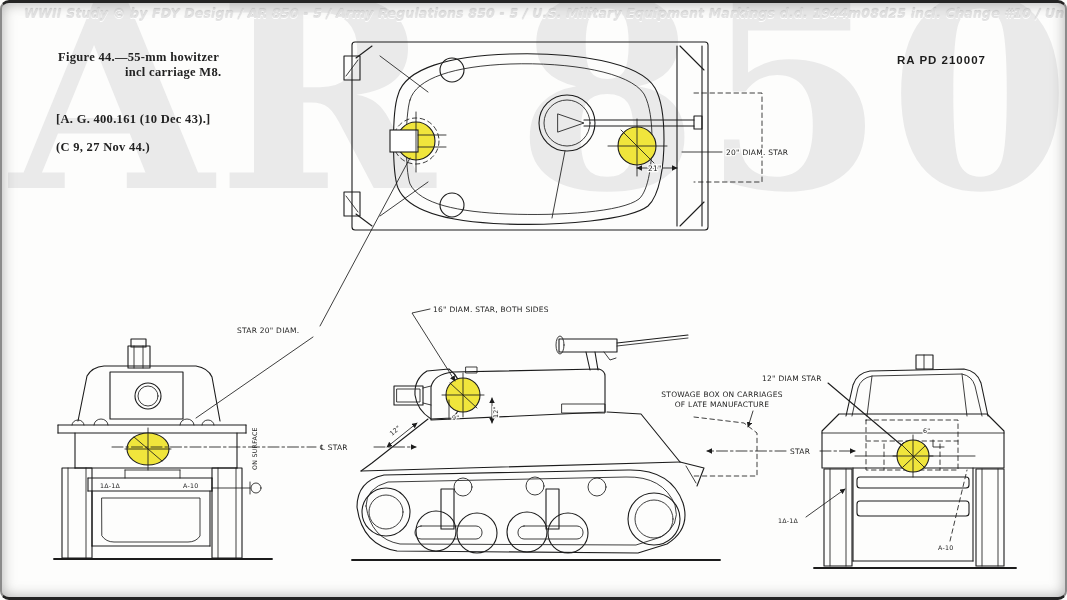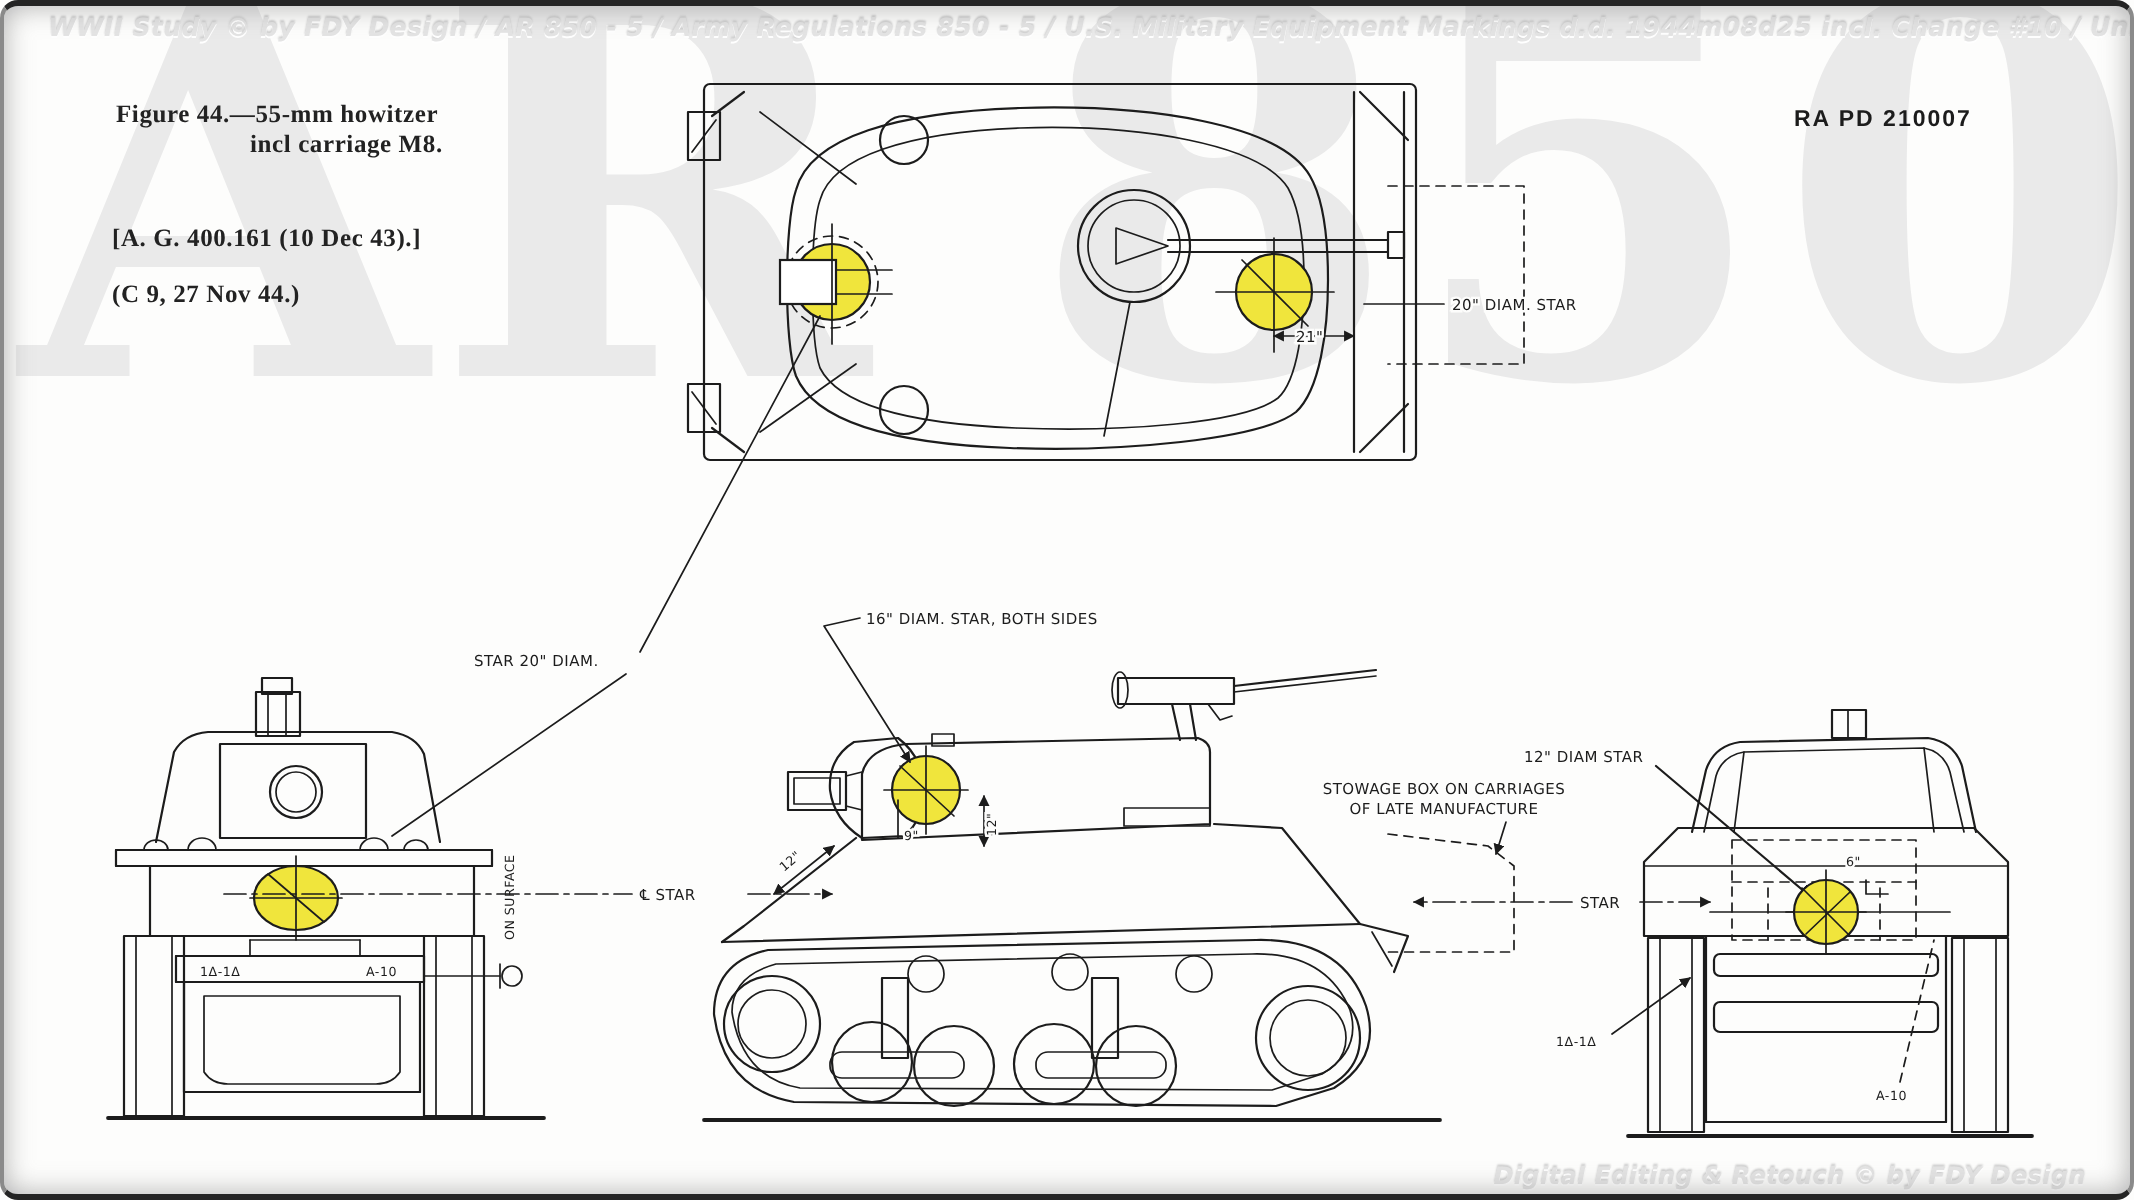--- a/index.html
+++ b/index.html
@@ -47,21 +47,20 @@
   .lbl-sm{font:6.3px "DejaVu Sans",sans-serif;}
   .mid{text-anchor:middle;}
 </style>
 </head>
 <body>
 
 <div class="page">
 
   <div class="wm-big">AR 850 — 5</div>
   <div class="wm-line wm-top">WWII Study © by FDY Design / AR 850 - 5 / Army Regulations 850 - 5 / U.S. Military Equipment Markings d.d. 1944m08d25 incl. Change #10 / Unit &amp; Vehicle Markings WW2</div>
-  <div class="wm-line wm-bottom">Digital Editing &amp; Retouch © by FDY Design</div>
 
   <div class="caption cap1">Figure 44.—55-mm howitzer</div>
   <div class="caption cap2">incl carriage M8.</div>
   <div class="caption ref1">[A. G. 400.161 (10 Dec 43).]</div>
   <div class="caption ref2">(C 9, 27 Nov 44.)</div>
   <div class="photoRef">RA PD 210007</div>
 
   <svg class="drawing" width="1067" height="600" viewBox="0 0 1067 600">
     <defs>
       <marker id="arr" viewBox="0 0 10 10" refX="9" refY="5" markerWidth="6.5" markerHeight="6.5" orient="auto-start-reverse">

